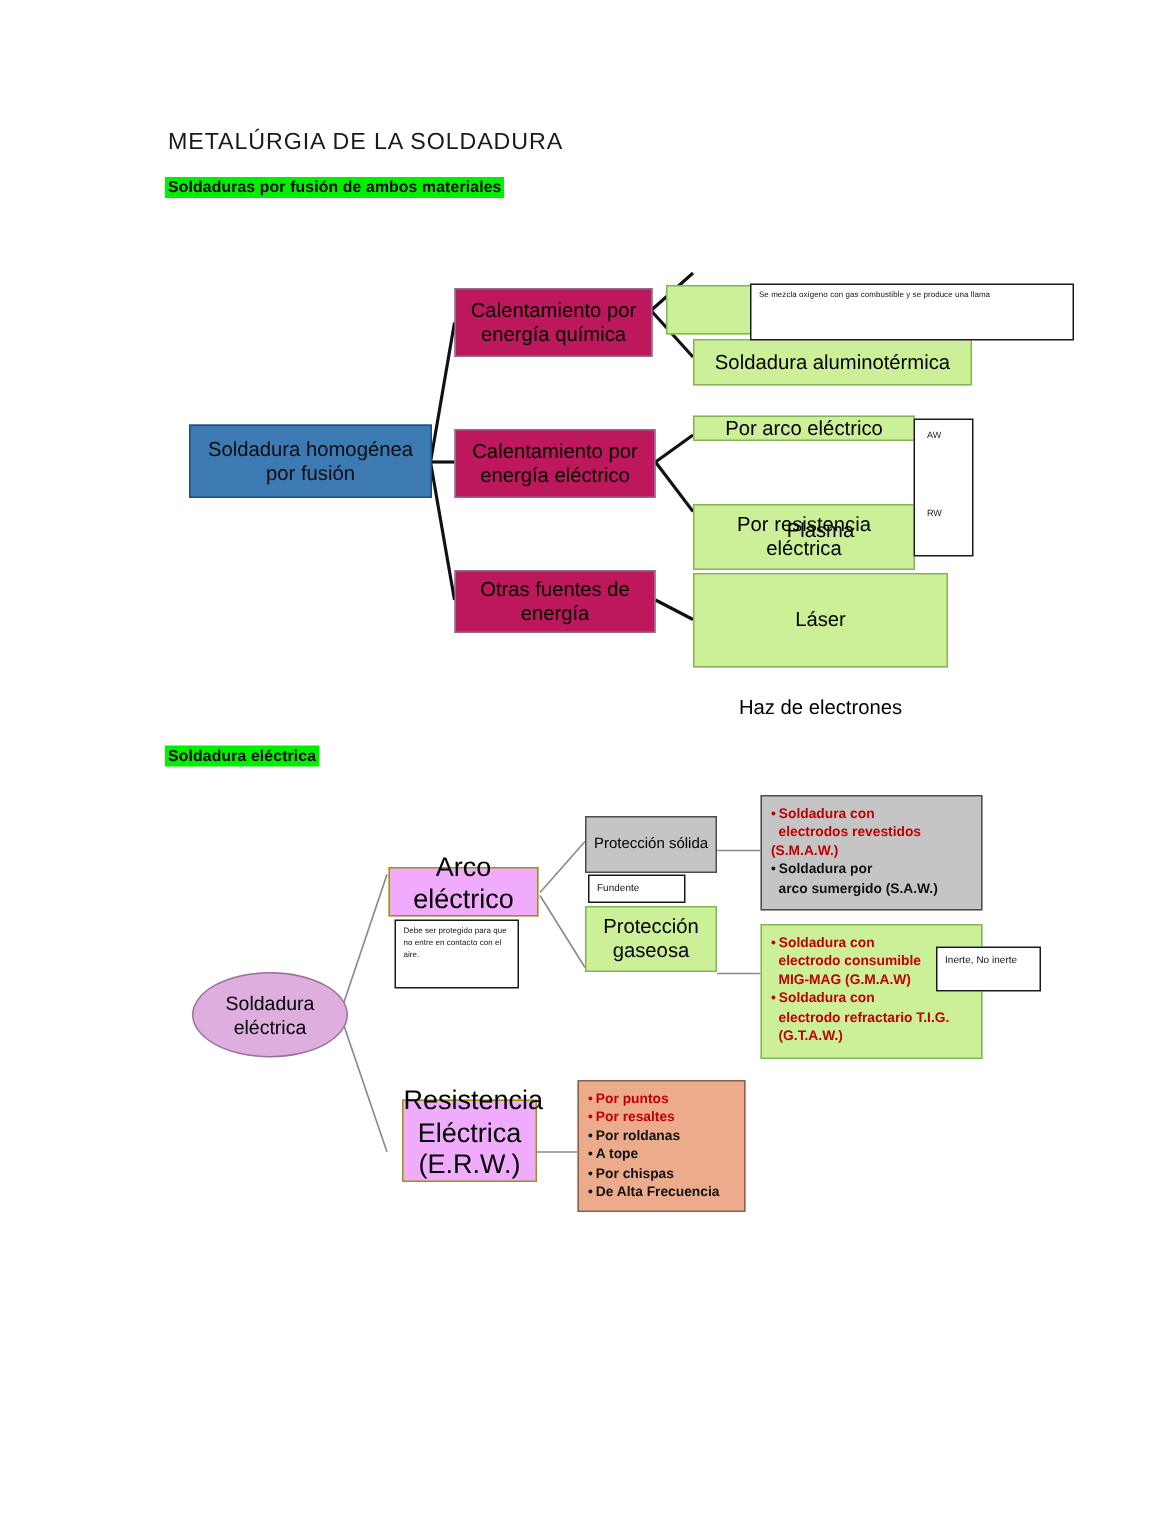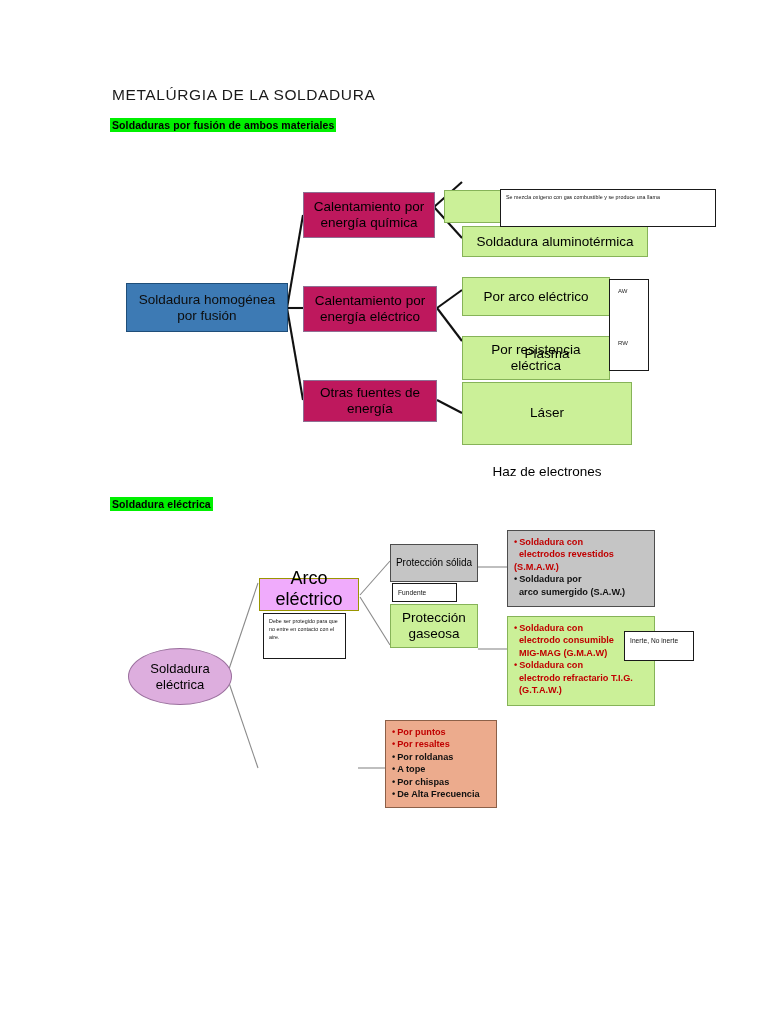--- a/index.html
+++ b/index.html
@@ -127,21 +127,21 @@
   <div class="node n-green" style="left:444px;top:165px;width:222px;height:33px;margin-top:25px;">
     <span class="lbl">Soldadura oxigas</span>
   </div>
   <div class="node n-green" style="left:462px;top:226px;width:186px;height:31px;">
     <span class="lbl">Soldadura aluminotérmica</span>
   </div>
   <div class="note" style="left:500px;top:189px;width:216px;height:38px;">
     <span>Se mezcla oxígeno con gas combustible y se produce una llama</span>
   </div>
 
-  <div class="node n-green" style="left:462px;top:277px;width:148px;height:39px;">
+  <div class="node n-green" style="left:462px;top:277px;width:148px;height:17px;">
     <span class="lbl">Por arco eléctrico</span>
   </div>
   <div class="node n-green" style="left:462px;top:325px;width:148px;height:44px;margin-top:11px;">
     <span class="lbl">Por resistencia eléctrica</span>
   </div>
   <div class="tagbox" style="left:609px;top:279px;width:40px;height:92px;">
     <span style="top:8px;">AW</span>
     <span style="top:60px;">RW</span>
   </div>
 
@@ -212,20 +212,23 @@
       <span class="bullet">•</span><span>Soldadura con</span>
       <span class="cont">electrodo refractario T.I.G.</span>
       <span class="cont">(G.T.A.W.)</span>
     </div>
   </div>
 
   <div class="note mid" style="left:624px;top:631px;width:70px;height:30px;">
     <span>Inerte, No inerte</span>
   </div>
 
+  <div class="node n-yellow" style="left:268px;top:733px;width:90px;height:55px;">
+    <span class="lbl">Resistencia Eléctrica (E.R.W.)</span>
+  </div>
 
   <div class="listbox salmon" style="left:385px;top:720px;width:112px;height:88px;">
     <div class="li red">
       <span class="bullet">•</span><span>Por puntos</span>
     </div>
     <div class="li red">
       <span class="bullet">•</span><span>Por resaltes</span>
     </div>
     <div class="li black">
       <span class="bullet">•</span><span>Por roldanas</span>

